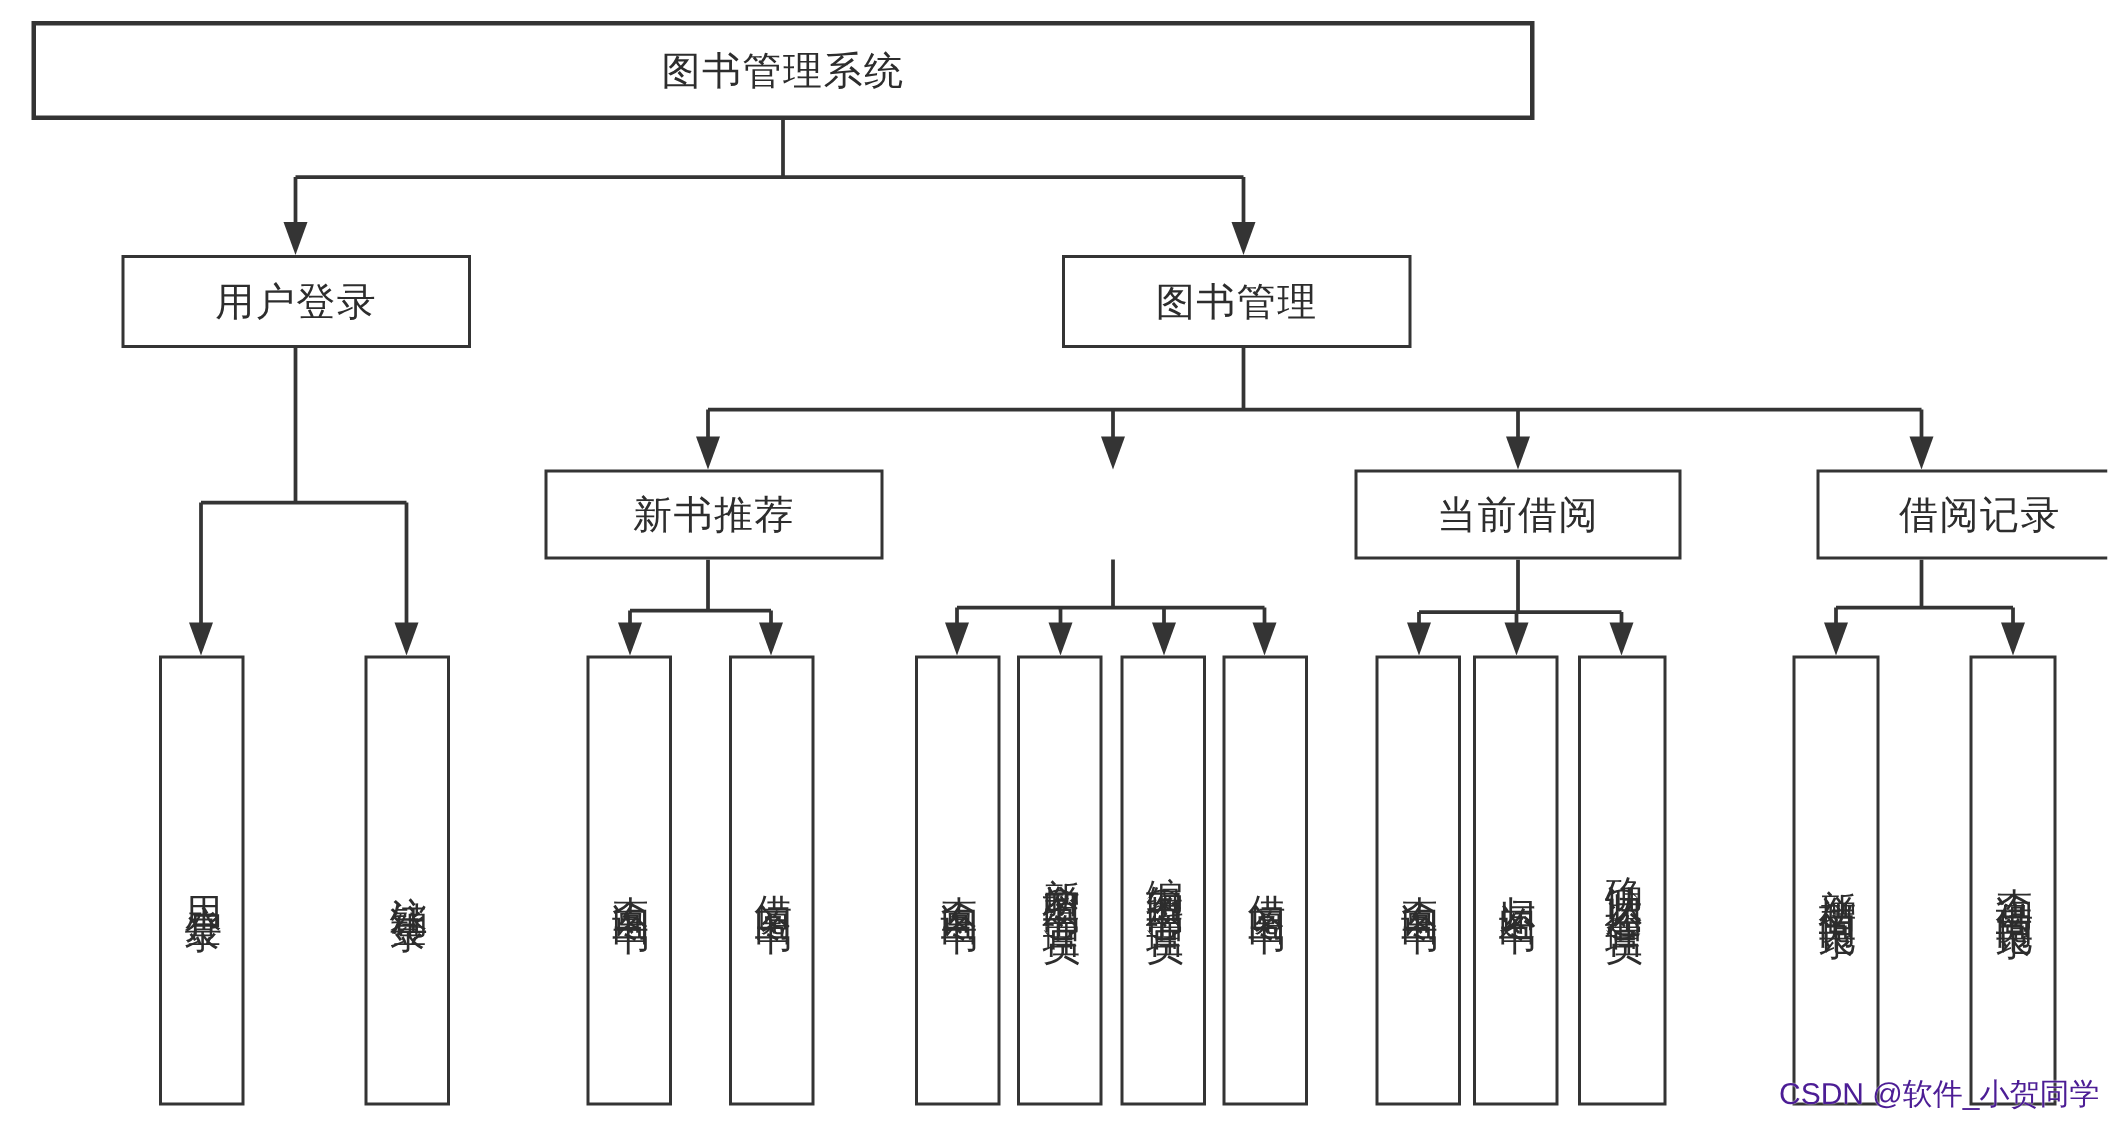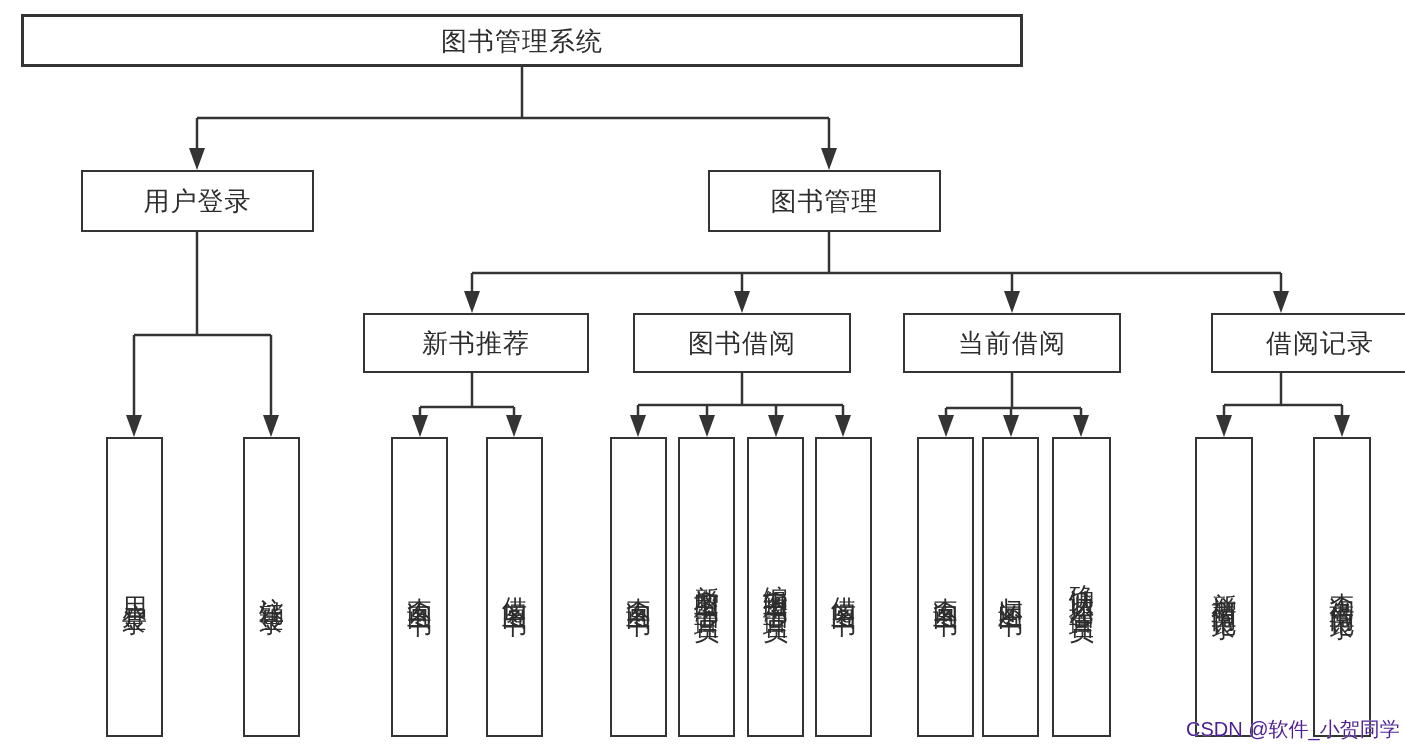--- a/index.html
+++ b/index.html
@@ -104,36 +104,33 @@
       <polygon points="776,437 768,415 784,415"></polygon>
       <polygon points="843,437 835,415 851,415"></polygon>
       <polygon points="946,437 938,415 954,415"></polygon>
       <polygon points="1011,437 1003,415 1019,415"></polygon>
       <polygon points="1081,437 1073,415 1089,415"></polygon>
       <polygon points="1224,437 1216,415 1232,415"></polygon>
       <polygon points="1342,437 1334,415 1350,415"></polygon>
     </g>
   </svg>
 
-  <div class="box root" style="left:21px;top:14px;width:1002px;height:53px;">
+  <div class="box root" style="left:21px;top:14px;width:1002px;height:66px;">
     <span class="hlabel">图书管理系统</span>
   </div>
 
   <div class="box" style="left:81px;top:170px;width:233px;height:62px;">
     <span class="hlabel">用户登录</span>
   </div>
   <div class="box" style="left:708px;top:170px;width:233px;height:62px;">
     <span class="hlabel">图书管理</span>
   </div>
 
   <div class="box" style="left:363px;top:313px;width:226px;height:60px;">
     <span class="hlabel">新书推荐</span>
-  </div>
-  <div class="box" style="left:633px;top:313px;width:218px;height:60px;">
-    <span class="hlabel">图书借阅</span>
   </div>
   <div class="box" style="left:903px;top:313px;width:218px;height:60px;">
     <span class="hlabel">当前借阅</span>
   </div>
   <div class="box" style="left:1172px;top:313px;width:218px;height:60px;margin-left:39px;">
     <span class="hlabel">借阅记录</span>
   </div>
 
   <div class="box" style="left:106px;top:437px;width:57px;height:300px;">
     <span class="vlabel">用户登录</span>

